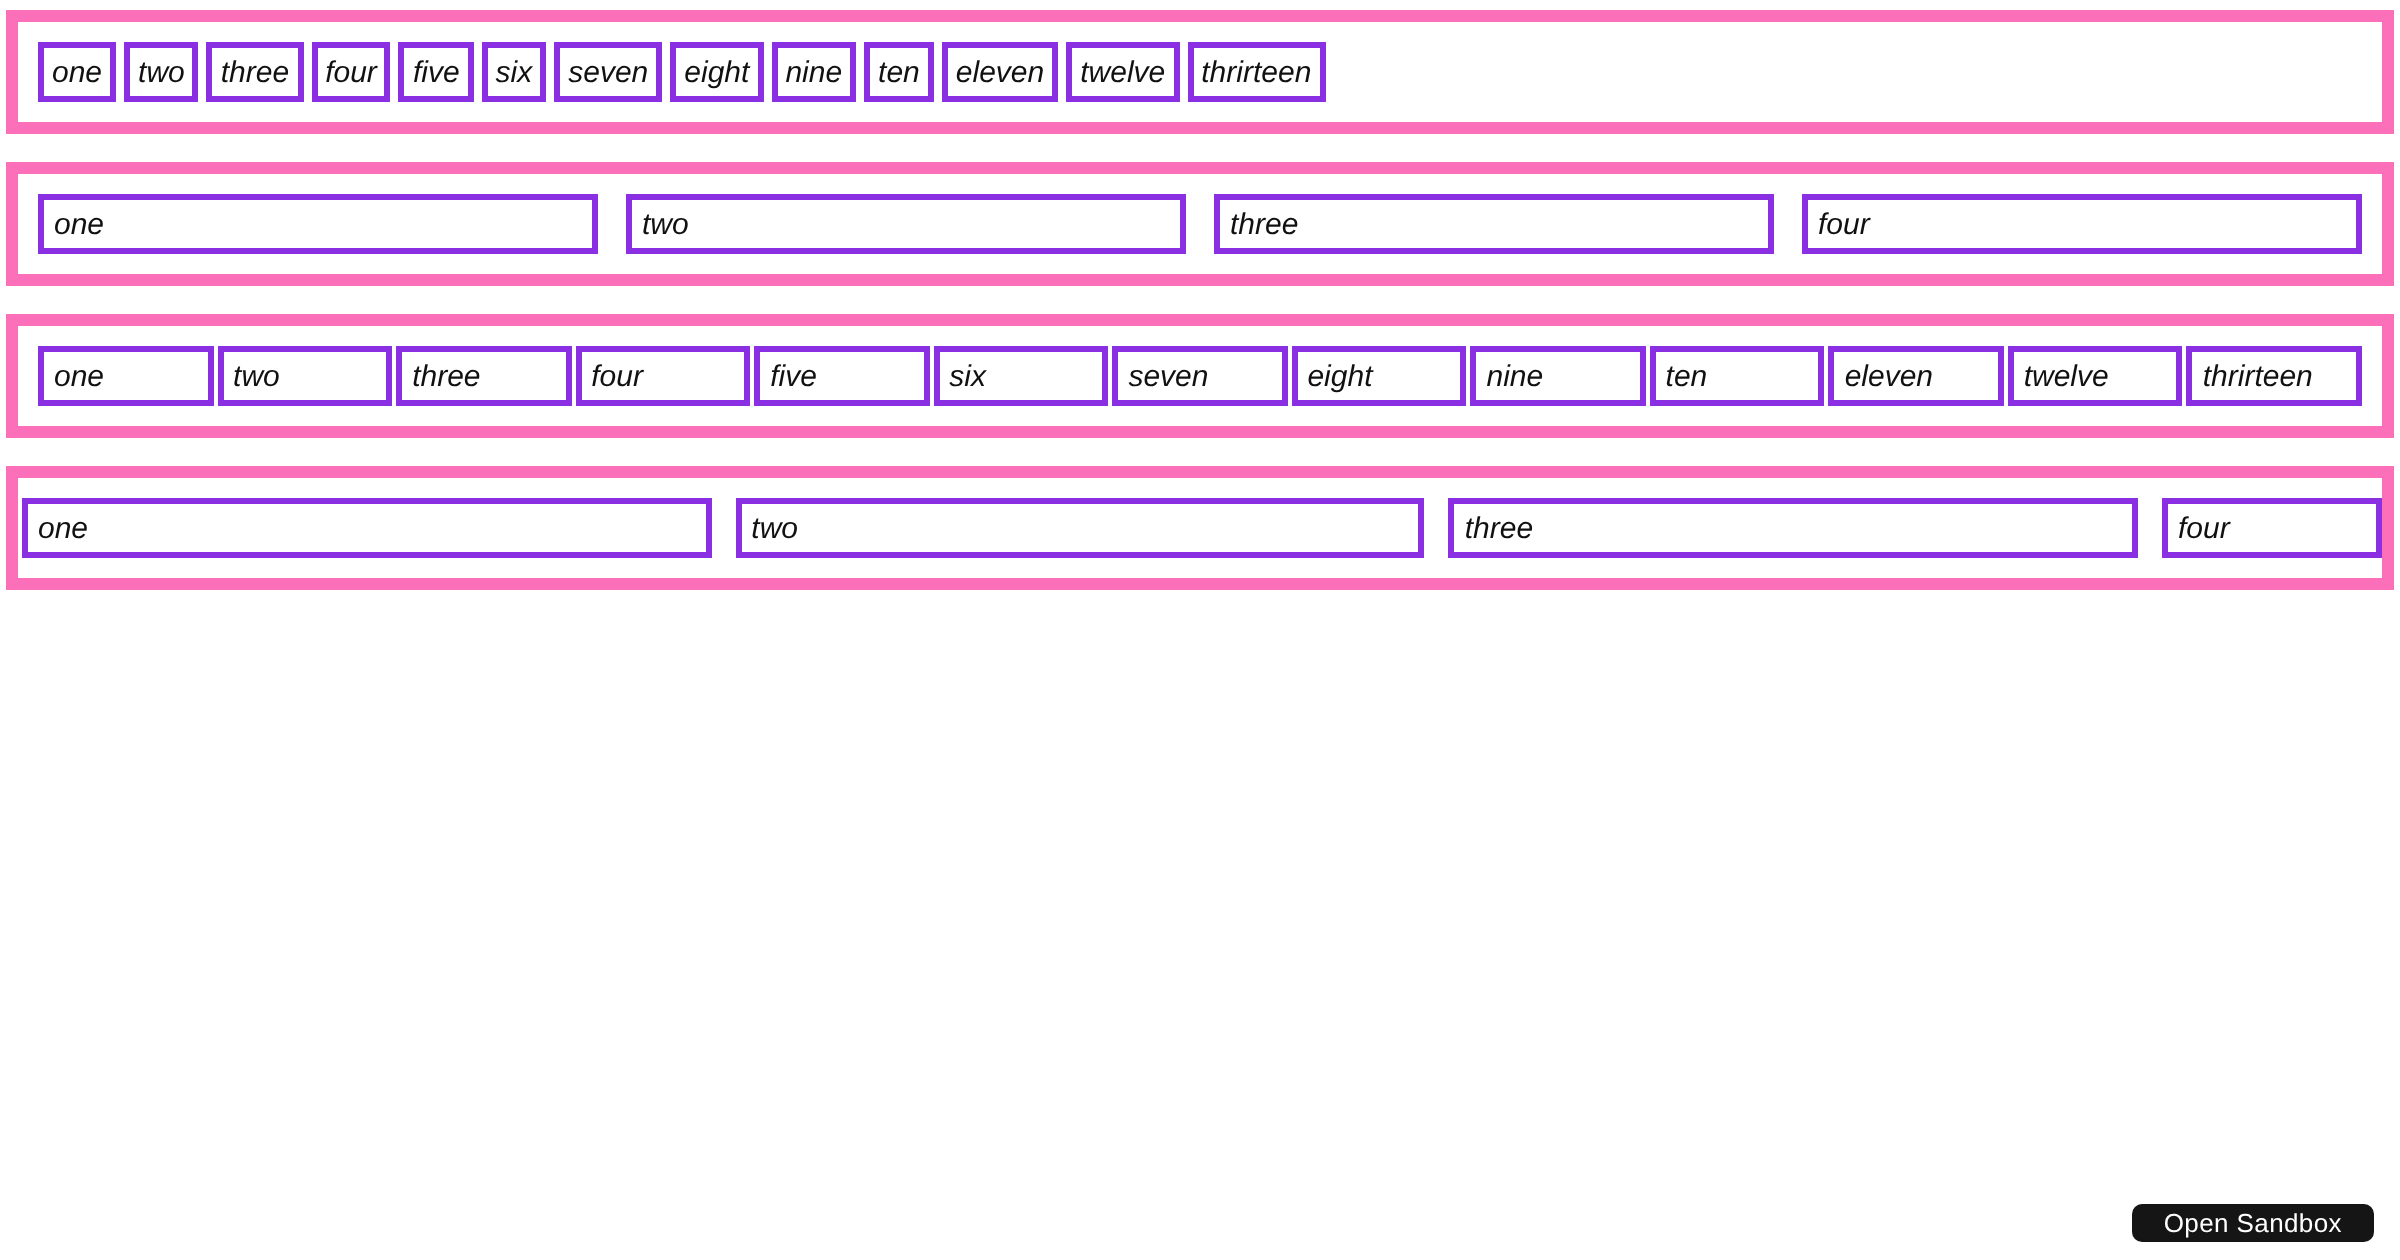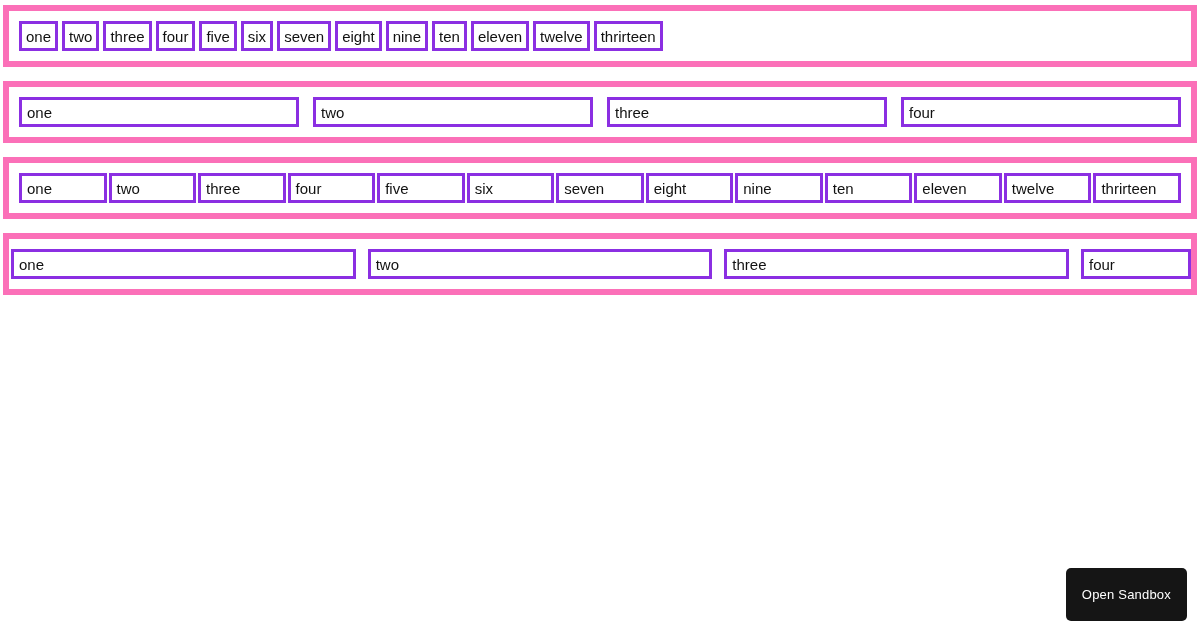--- a/index.html
+++ b/index.html
@@ -67,20 +67,21 @@
     background: #ffffff;
     color: #111111;
     font-size: 15px;
     line-height: 1;
     height: 30px;
     display: flex;
     align-items: center;
     padding: 0 4px;
     white-space: nowrap;
     flex: 0 0 auto;
+    font-style: italic;
   }
 
   
   .row-1 .cell {
     margin-right: 4px;
   }
   .row-1 .cell:last-child { margin-right: 0; }
 
   
   .row-2 .cell {
@@ -113,21 +114,21 @@
 
   
   .open-sandbox {
     position: absolute;
     right: 13px;
     bottom: 14px;
     background: #151515;
     color: #ffffff;
     font-size: 13px;
     line-height: 1;
-    padding: 20px 16px;
+    padding: 3px 16px;
     border-radius: 5px;
     border: 0;
     cursor: pointer;
     font-family: "Liberation Sans", sans-serif;
     letter-spacing: 0.2px;
   }
 </style>
 </head>
 <body>
 

